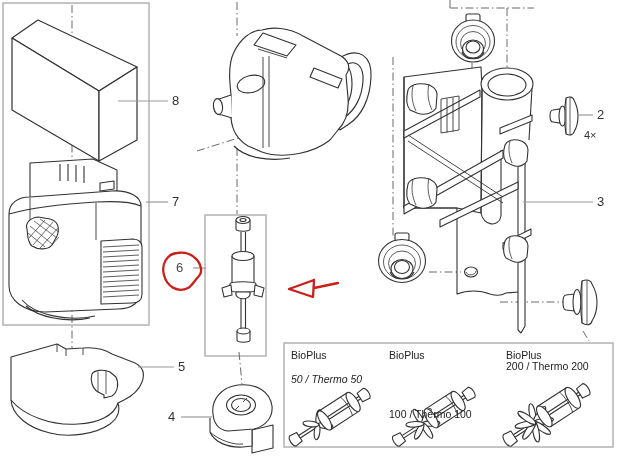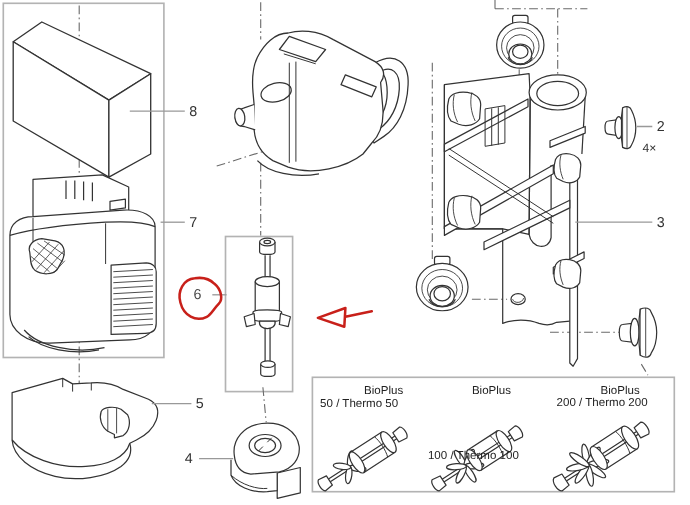--- a/index.html
+++ b/index.html
@@ -6,21 +6,21 @@
   .stage{
     position:relative;width:627px;height:459px;background:#fff;overflow:hidden;
     font-family:"Liberation Sans", sans-serif;color:#333;
   }
   .stage svg{position:absolute;left:0;top:0;}
   .plabel{
     position:absolute;font-size:13px;line-height:13px;color:#333;
     user-select:none;white-space:nowrap;
   }
   .qty{font-size:11px;line-height:11px;}
-  .panel-name{position:absolute;font-size:10.5px;line-height:12px;color:#222;white-space:nowrap;margin-left:40px;}
+  .panel-name{position:absolute;font-size:10.5px;line-height:12px;color:#222;white-space:nowrap;}
   .panel-models{position:absolute;font-size:10.5px;line-height:12px;color:#222;white-space:nowrap;}
   .ann-num{color:#4a4a4a;}
 </style>
 </head>
 <body>
 
 <div class="stage">
 
 <svg width="627" height="459" viewBox="0 0 627 459">
 
@@ -270,19 +270,19 @@
 <div class="plabel" style="left:172px;top:94px;">8</div>
 <div class="plabel" style="left:172px;top:195px;">7</div>
 <div class="plabel ann-num" style="left:176px;top:261px;">6</div>
 <div class="plabel" style="left:178px;top:360px;">5</div>
 <div class="plabel" style="left:168px;top:410px;">4</div>
 <div class="plabel" style="left:597px;top:195px;">3</div>
 <div class="plabel" style="left:597px;top:108px;">2</div>
 <div class="plabel qty" style="left:584px;top:130px;">4×</div>
 
 <div class="panel-name" style="left:291px;top:349px;">BioPlus</div>
-<div class="panel-models" style="left:291px;top:361px;">50 / Thermo 50</div>
+<div class="panel-models" style="left:291px;top:373px;font-style:italic;">50 / Thermo 50</div>
 <div class="panel-name" style="left:389px;top:349px;">BioPlus</div>
 <div class="panel-models" style="left:389px;top:361px;margin-top:47px;">100 / Thermo 100</div>
 <div class="panel-name" style="left:506px;top:349px;">BioPlus</div>
 <div class="panel-models" style="left:506px;top:360px;">200 / Thermo 200</div>
 
 </div>
 
 </body></html>

